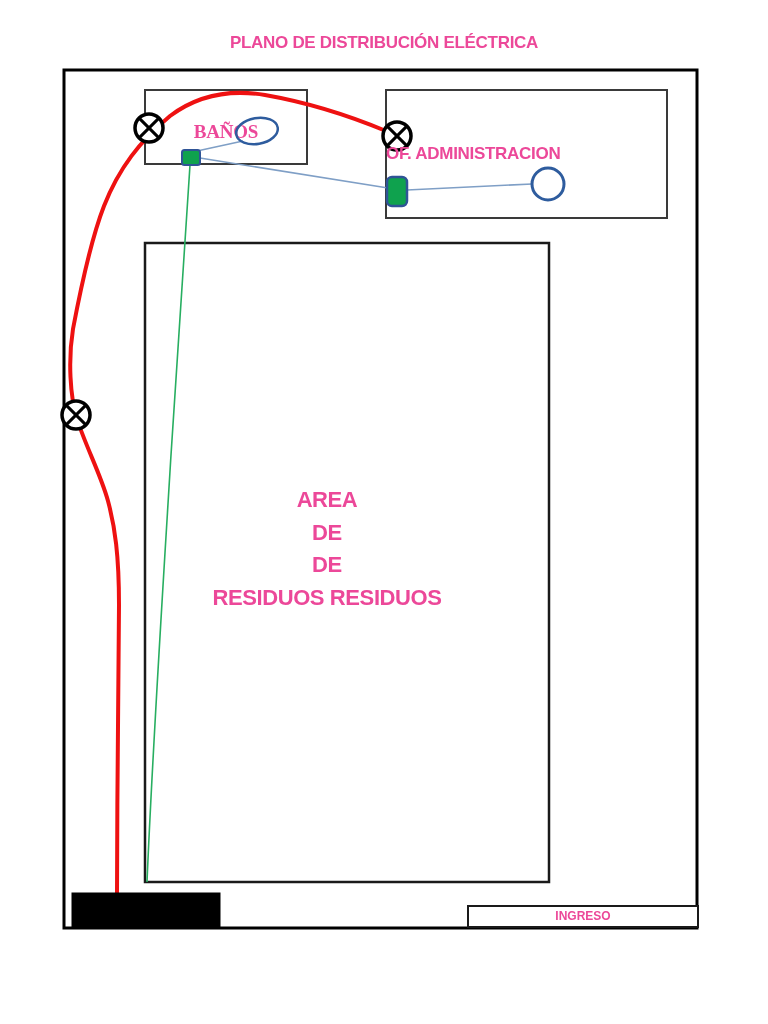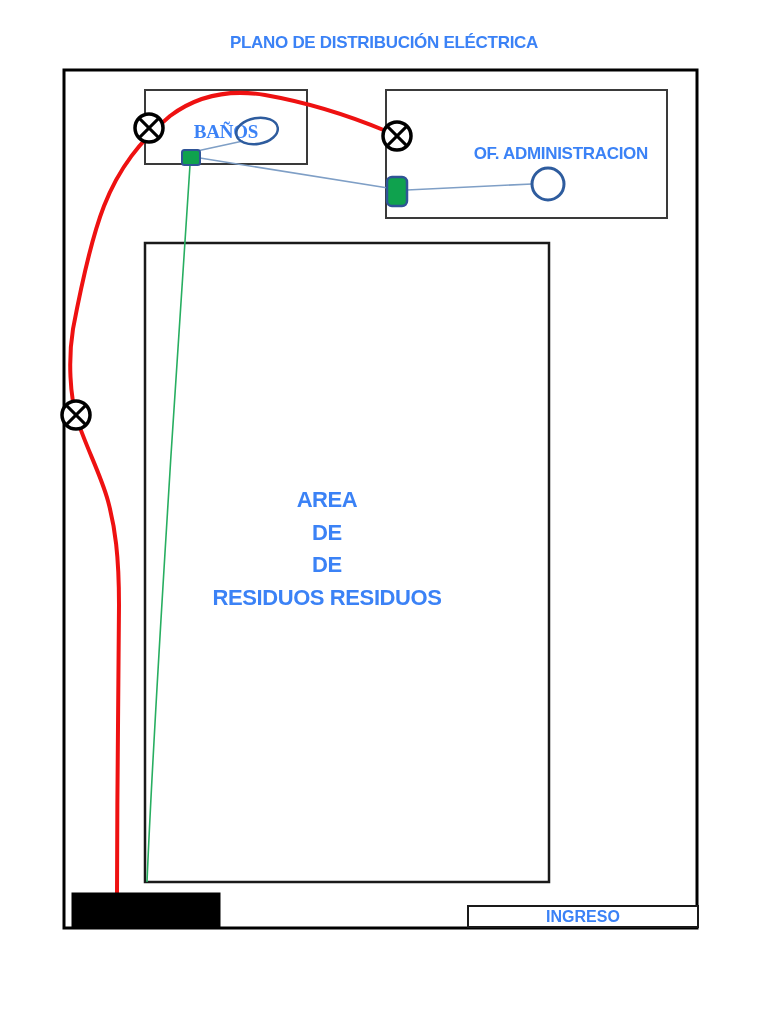--- a/index.html
+++ b/index.html
@@ -3,41 +3,41 @@
 <meta charset="utf-8">
 <style>
   html,body{margin:0;padding:0;}
   body{
     width:768px;height:1024px;position:relative;background:#ffffff;
     font-family:"Liberation Sans", sans-serif;overflow:hidden;
   }
   .layer{position:absolute;left:0;top:0;width:768px;height:1024px;}
   svg{display:block;}
   .lbl{
-    position:absolute;font-weight:bold;color:#3b82f6;white-space:nowrap;
+    position:absolute;font-weight:bold;color:#ec4899;white-space:nowrap;
   }
   .title{
     left:0;top:33px;width:768px;text-align:center;
     font-size:17px;line-height:20px;letter-spacing:-0.3px;
   }
   .banos-lbl{
     left:145px;top:124px;width:162px;text-align:center;
     font-size:19px;line-height:16px;letter-spacing:-0.2px;font-family:Liberation Serif, serif;
   }
   .admin-lbl{
-    left:386px;top:145px;width:262px;text-align:right;
+    left:386px;top:145px;width:262px;text-align:left;
     font-size:17px;line-height:18px;letter-spacing:-0.3px;
   }
   .area-lbl{
     left:145px;top:484px;width:364px;text-align:center;
     font-size:22px;line-height:32.5px;letter-spacing:-0.4px;white-space:normal;
   }
   .ingreso-lbl{
     left:468px;top:906px;width:230px;text-align:center;
-    font-size:16px;line-height:21px;
+    font-size:12px;line-height:21px;
   }
   .overlay{pointer-events:none;}
 </style>
 </head>
 <body>
 
 <div class="layer">
   <svg width="768" height="1024" viewBox="0 0 768 1024">
 
     <rect x="64" y="70" width="633" height="858" fill="none" stroke="#000000" stroke-width="3"></rect>

